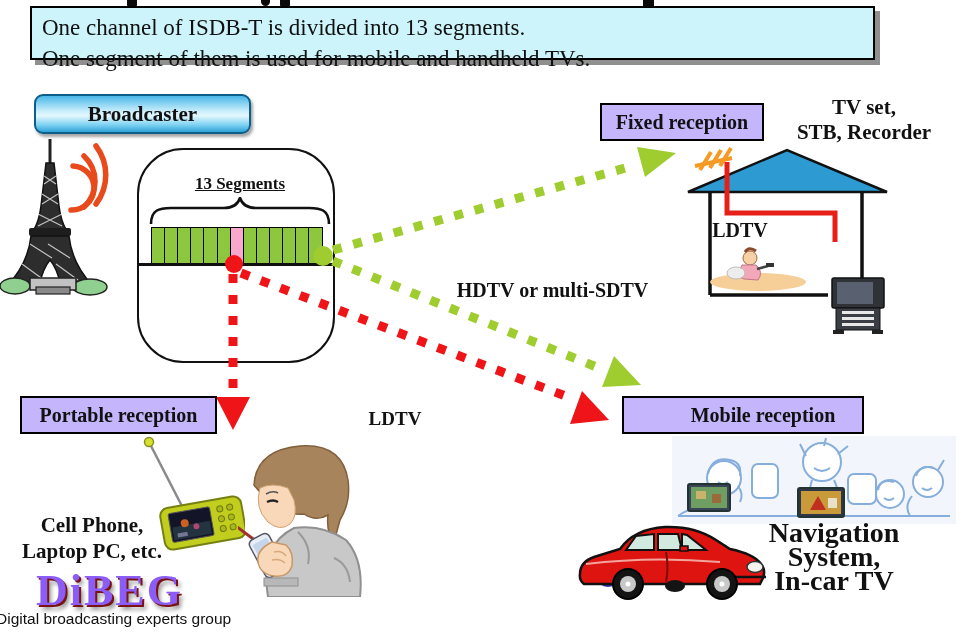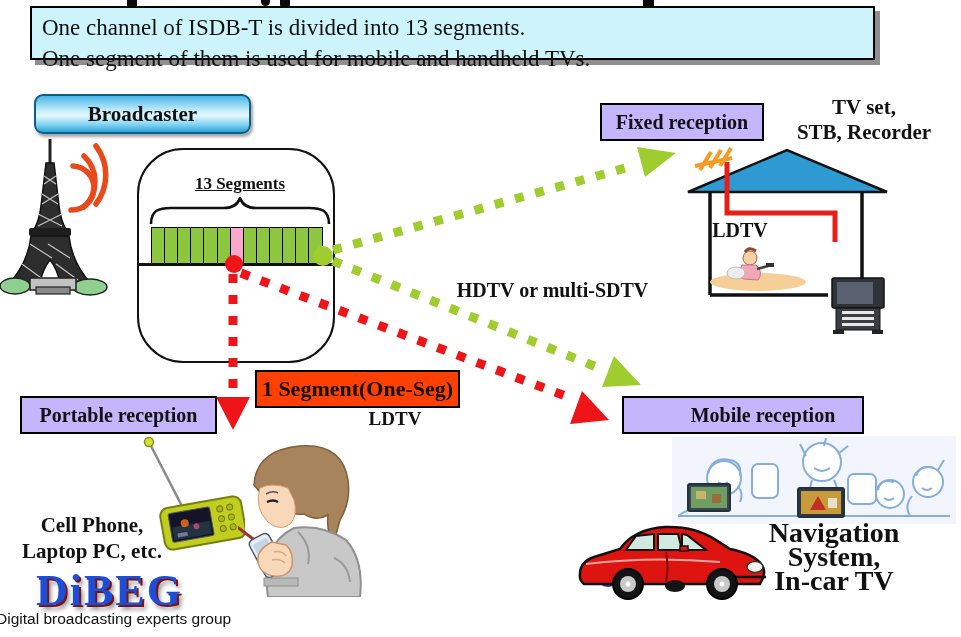--- a/index.html
+++ b/index.html
@@ -30,21 +30,21 @@
   .pinklab{background:#c4b5fd;border:2px solid #000;display:flex;align-items:center;justify-content:center;
            font-weight:700;font-size:20px;z-index:10;}
   
   .badge{border:2px solid #000;display:flex;align-items:center;justify-content:center;
          font-weight:700;font-size:22px;z-index:10;}
   .badge.green{background:#8DC63F;}
   .badge.orange{background:#FF4000;}
   .subt{font-weight:700;text-align:center;z-index:10;}
   .devtxt{font-weight:700;text-align:center;z-index:10;}
   
-  .dibeg{left:36px;top:565px;font-size:44px;font-weight:700;letter-spacing:2px;color:#1d4ed8;
+  .dibeg{left:36px;top:565px;font-size:44px;font-weight:700;letter-spacing:2px;color:#8b5cf6;
          text-shadow:2px 2px 0 #7a1414,4px 5px 4px #9a9a9a;z-index:10;}
   .caption{left:-4px;top:610px;font-family:"Liberation Sans","DejaVu Sans",sans-serif;
            font-size:15.5px;color:#111;z-index:10;white-space:nowrap;}
   svg{display:block;}
 </style>
 </head>
 <body>
 
 <div class="stage">
 
@@ -112,23 +112,20 @@
       <line x1="233" y1="274" x2="233" y2="393"></line>
       <line x1="241" y1="273" x2="568" y2="397"></line>
     </g>
     <polygon points="233,430 216,397 250,397" fill="#EE1418"></polygon>
     <polygon points="609,420 570,424 582,391" fill="#EE1418"></polygon>
     <circle cx="323" cy="256" r="10" fill="#9FCC2F"></circle>
     <circle cx="234" cy="264" r="9" fill="#EE1418"></circle>
   </svg>
 
   <div class="abs subt" style="left:430px;top:279px;width:245px;font-size:20px;">HDTV or multi-SDTV</div>
-  <div class="abs badge orange" style="left:255px;top:370px;width:201px;height:34px;">
-    <span>1 Segment(One-Seg)</span>
-  </div>
   <div class="abs subt" style="left:330px;top:408px;width:130px;font-size:19px;">LDTV</div>
 
   <div class="abs pinklab" style="left:600px;top:103px;width:160px;height:34px;">
     <span>Fixed reception</span>
   </div>
   <div class="abs pinklab" style="left:20px;top:396px;width:193px;height:34px;">
     <span>Portable reception</span>
   </div>
   <div class="abs pinklab" style="left:622px;top:396px;width:198px;height:34px;padding-left:40px;">
     <span>Mobile reception</span>

